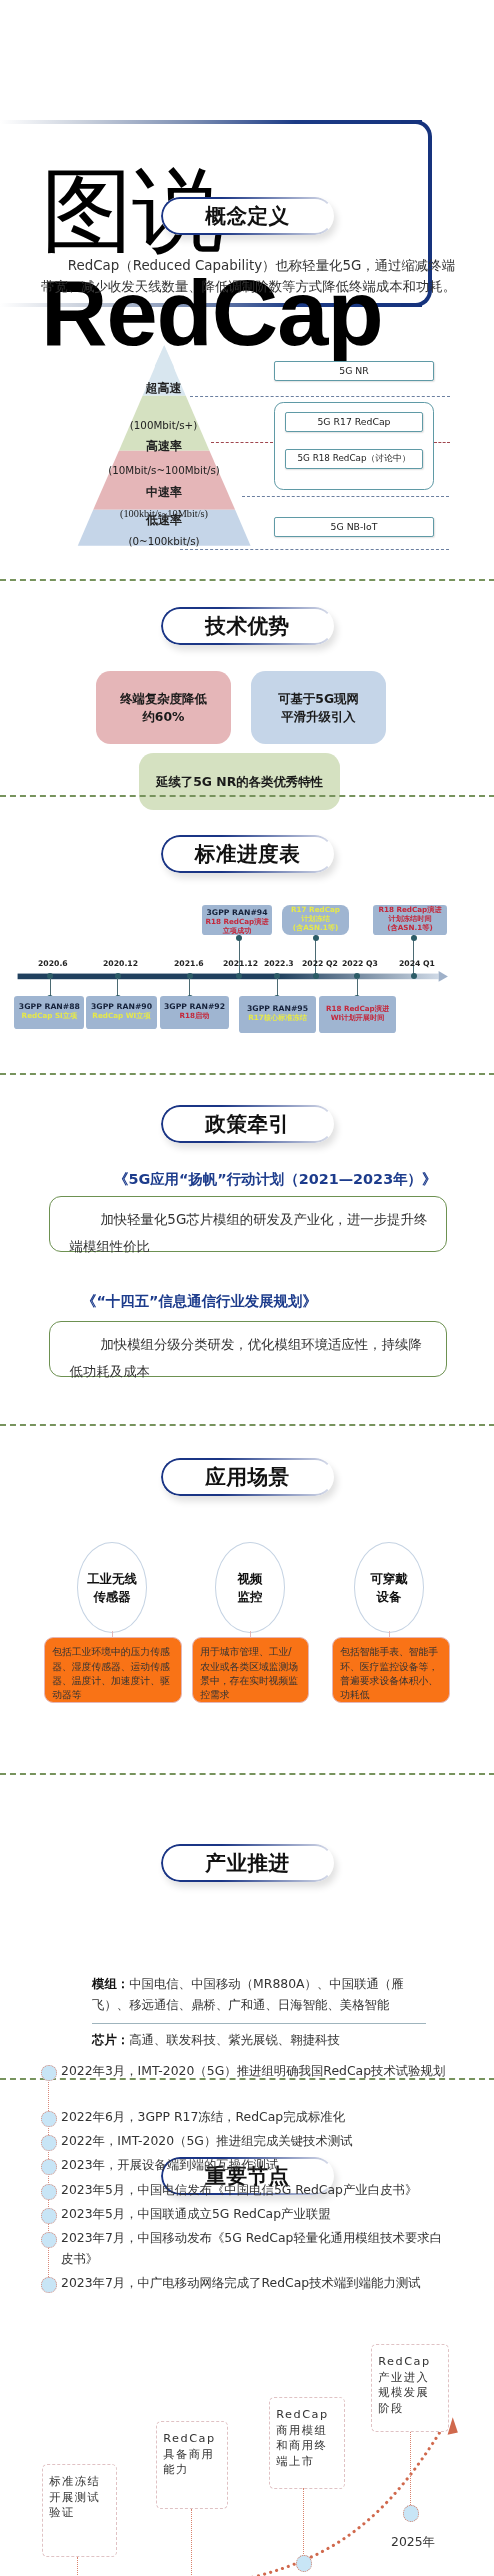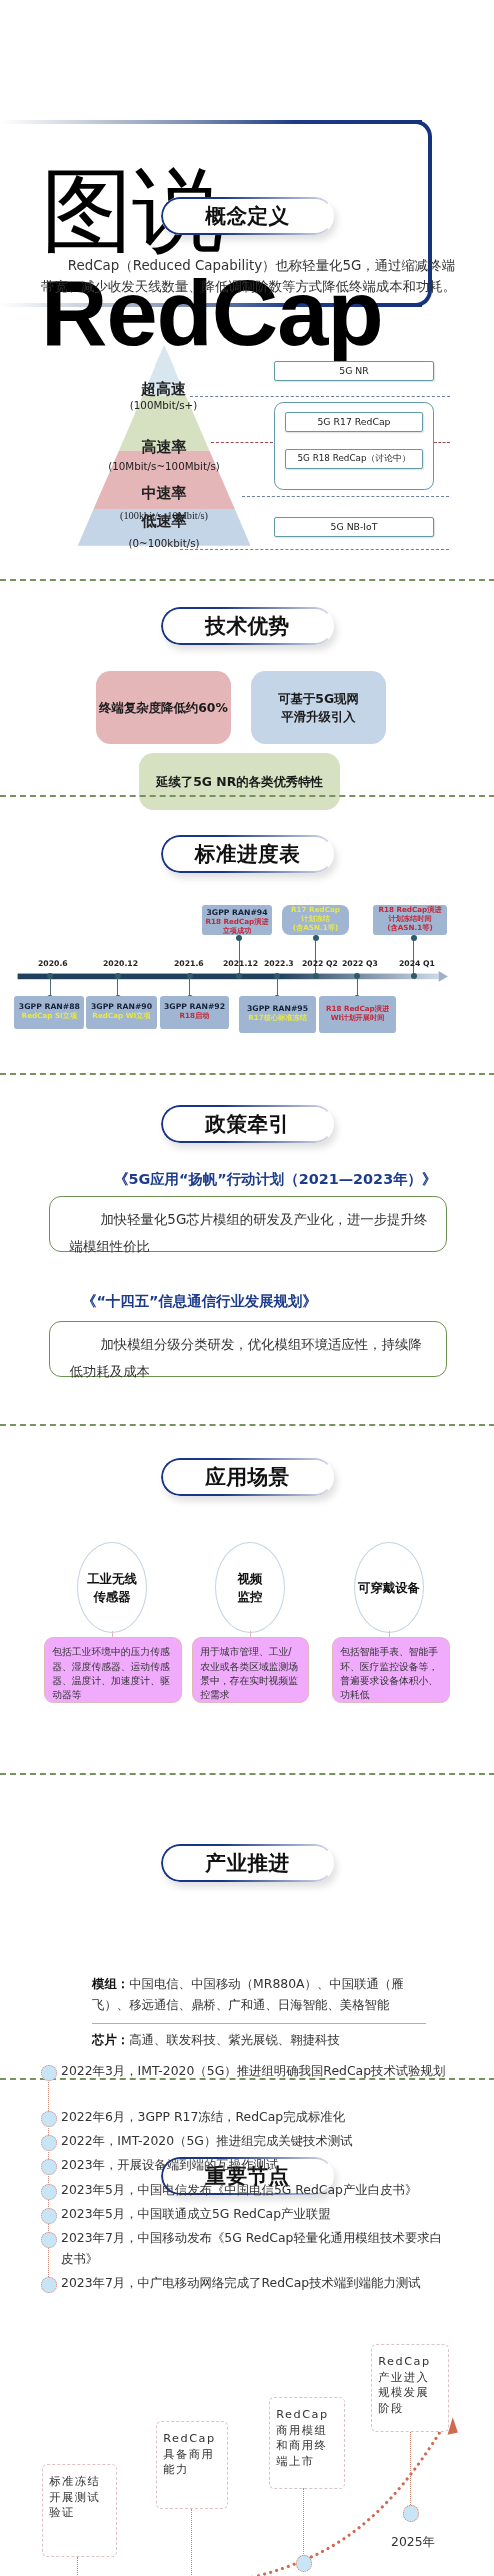--- a/index.html
+++ b/index.html
@@ -16,42 +16,42 @@
   
   .pill { position: absolute; left: 161px; width: 173px; height: 38px; border-radius: 19.6px; background: #fff; box-shadow: 3.1px 5.2px 7.2px rgba(0,0,0,0.12); display: flex; align-items: center; justify-content: center; }
   .pill::before { content: ""; position: absolute; inset: 0; border-radius: 19.6px; border: 2.6px solid transparent; border-left-color: #1a3585; border-top-color: #1a3585; border-bottom-color: #1a3585; -webkit-mask: linear-gradient(90deg, #000 0%, #000 35%, rgba(0,0,0,0.15) 100%); mask: linear-gradient(90deg, #000 0%, #000 35%, rgba(0,0,0,0.15) 100%); }
   .pill span { font-size: 20.6px; font-weight: bold; color: #111; letter-spacing: 0.5px; position: relative; }
   
   .divider { position: absolute; left: 0; width: 495px; height: 0; border-top: 2.1px dashed #77935d; }
   
   .para { position: absolute; left: 41px; width: 417px; font-size: 13.4px; line-height: 20.6px; color: #333; text-indent: 2em; }
   
   .pyr-label { position: absolute; text-align: center; font-weight: bold; color: #222; }
-  .pyr-label .t1 { font-size: 15px; display: block; }
-  .pyr-label .t2 { font-size: 10.3px; display: block; font-weight: normal; }
+  .pyr-label .t1 { font-size: 12px; display: block; }
+  .pyr-label .t2 { font-size: 10.3px; display: block; font-weight: normal; margin-top: 22px; }
   .spec-box { position: absolute; border: 1.5px solid #5f9aa6; background: #fff; border-radius: 2.1px; display: flex; align-items: center; justify-content: center; font-size: 9.3px; color: #222; box-shadow: 0.5px 1px 1.5px rgba(0,0,0,0.12); }
   .spec-group { position: absolute; border: 1.5px solid #5f9aa6; border-radius: 9.3px; }
   .dash-line { position: absolute; height: 0; border-top: 1.5px dashed #6b7fa0; }
   
   .adv { position: absolute; border-radius: 14.4px; display: flex; align-items: center; justify-content: center; text-align: center; font-weight: bold; font-size: 12.4px; line-height: 17.5px; color: #1a1a1a; }
   
   .tl-box { position: absolute; background: #9fb5d1; border-radius: 3.1px; text-align: center; font-size: 7.2px; line-height: 8.8px; font-weight: bold; padding-top: 4.1px; }
   .tl-box .h { color: #15213a; display: block; font-size: 7.7px; }
   .tl-box .y { color: #e6e84a; display: block; }
   .tl-box .r { color: #c4283b; display: block; }
   .tl-date { position: absolute; font-size: 7.7px; font-weight: bold; }
   .tl-stem { position: absolute; width: 1px; background: #4b6a73; }
   .tl-dot { position: absolute; width: 6.2px; height: 6.2px; border-radius: 50%; background: #2c5c67; }
   
   .policy-title { position: absolute; font-size: 14.4px; font-weight: bold; color: #1d3c8c; }
   .policy-box { position: absolute; left: 49px; width: 398px; border: 1.5px solid #6d9151; border-radius: 12px; padding: 9.3px 17.5px 9.3px 19.6px; font-size: 13.4px; line-height: 27px; color: #333; text-indent: 2.3em; }
   
   .app-circle { position: absolute; width: 70px; height: 91px; border-radius: 50%; border: 1px solid #c5d3e3; display: flex; align-items: center; justify-content: center; text-align: center; font-weight: bold; font-size: 12.4px; line-height: 17.5px; color: #111; background: #fff; }
   .app-stem { position: absolute; width: 1px; height: 7.2px; background: #e3b6b8; }
-  .app-desc { position: absolute; border: 1px solid #e3b6b8; border-radius: 9.3px; padding: 7.2px 7.2px; font-size: 10.3px; line-height: 17px; color: #333; background: #f0abfc; }
+  .app-desc { position: absolute; border: 1px solid #e3b6b8; border-radius: 9.3px; padding: 7.2px 7.2px; font-size: 10.3px; line-height: 17px; color: #333; background: #f97316; }
   
   .ind-row { position: absolute; font-size: 12.4px; line-height: 20.6px; color: #333; }
   .ind-row b { color: #111; }
   
   .kn-item { position: absolute; left: 61px; font-size: 12.4px; line-height: 20.6px; color: #333; }
   .kn-bullet { position: absolute; left: 41px; width: 15.5px; height: 15.5px; border-radius: 50%; background: #c8e5f6; border: 1px dotted #d98a7a; }
   .kn-line { position: absolute; left: 48px; width: 0; border-left: 1px dotted #d98a7a; }
   
   .stage-box { position: absolute; border: 1.5px dashed #e0c2c4; border-radius: 5.2px; padding: 9.3px 6.2px; font-size: 11.3px; line-height: 15.5px; color: #333; letter-spacing: 1.5px; background: #fff; }
   .stage-stem { position: absolute; width: 0; border-left: 1px dotted #d9826c; }
@@ -80,21 +80,21 @@
   <polygon points="276,118 360,118 406,225 230,225" fill="#d5e1c1"></polygon>
   <polygon points="230,225 406,225 456,340 180,340" fill="#e5b6b8"></polygon>
   <polygon points="180,340 456,340 486,410 150,410" fill="#c5d5e8"></polygon>
 </svg>
 <div class="pyr-label" style="left:112px;top:380px;width:103px;">
     <span class="t1">超高速</span>
     <span class="t2">(100Mbit/s+)</span>
   </div>
 <div class="pyr-label" style="left:92px;top:438px;width:144px;">
     <span class="t1">高速率</span>
-    <span class="t2" style="margin-top:3px">(10Mbit/s~100Mbit/s)</span>
+    <span class="t2" style="margin-top:9px">(10Mbit/s~100Mbit/s)</span>
   </div>
 <div class="pyr-label" style="left:92px;top:484px;width:144px;font-family:Liberation Serif, serif;">
     <span class="t1">中速率</span>
     <span class="t2" style="margin-top:7.2px">(100kbit/s~10Mbit/s)</span>
   </div>
 
 <div class="spec-box" style="left:274px;top:361px;width:160px;height:19.6px;">5G NR</div>
 <div class="dash-line" style="left:190px;top:396px;width:260px;"></div>
 <div class="spec-group" style="left:274px;top:402px;width:160px;height:88px;"></div>
 <div class="spec-box" style="left:285px;top:412px;width:138px;height:19.6px;">5G R17 RedCap</div>
@@ -107,21 +107,21 @@
     <span class="t2" style="margin-top:6.2px">(0~100kbit/s)</span>
   </div>
 <div class="spec-box" style="left:274px;top:517px;width:160px;height:19.6px;">5G NB-IoT</div>
 <div class="dash-line" style="left:180px;top:549px;width:269px;"></div>
 
 <div class="divider" style="top:579px;"></div>
 
 <div class="pill" style="top:607px;">
     <span>技术优势</span>
   </div>
-<div class="adv" style="left:96px;top:671px;width:135px;height:73px;background:#e5b6b8;">
+<div class="adv" style="left:96px;top:671px;width:135px;height:73px;background:#e5b6b8;flex-direction:column;">
     <span>终端复杂度降低</span>
     <span>约60%</span>
   </div>
 <div class="adv" style="left:251px;top:671px;width:135px;height:73px;background:#c5d5e8;flex-direction:column;">
     <span>可基于5G现网</span>
     <span>平滑升级引入</span>
   </div>
 <div class="adv" style="left:139px;top:753px;width:201px;height:57px;background:#d5e1c1;">延续了5G NR的各类优秀特性</div>
 
 <div class="divider" style="top:795px;"></div>
@@ -236,21 +236,21 @@
 <div class="app-stem" style="left:112px;top:1631px;"></div>
 <div class="app-desc" style="left:44px;top:1637px;width:138px;height:66px;font-size:9.8px;line-height:14.4px;">包括工业环境中的压力传感器、湿度传感器、运动传感器、温度计、加速度计、驱动器等</div>
 
 <div class="app-circle" style="left:215px;top:1542px;flex-direction:column;">
     <span>视频</span>
     <span>监控</span>
   </div>
 <div class="app-stem" style="left:250px;top:1631px;"></div>
 <div class="app-desc" style="left:192px;top:1637px;width:117px;height:66px;font-size:9.8px;line-height:14.4px;">用于城市管理、工业/农业或各类区域监测场景中，存在实时视频监控需求</div>
 
-<div class="app-circle" style="left:354px;top:1542px;">
+<div class="app-circle" style="left:354px;top:1542px;flex-direction:column;">
     <span>可穿戴</span>
     <span>设备</span>
   </div>
 <div class="app-stem" style="left:389px;top:1631px;"></div>
 <div class="app-desc" style="left:332px;top:1637px;width:118px;height:66px;font-size:9.8px;line-height:14.4px;">包括智能手表、智能手环、医疗监控设备等，普遍要求设备体积小、功耗低</div>
 
 <div class="divider" style="top:1773px;"></div>
 
 <div class="pill" style="top:1844px;">
     <span>产业推进</span>

